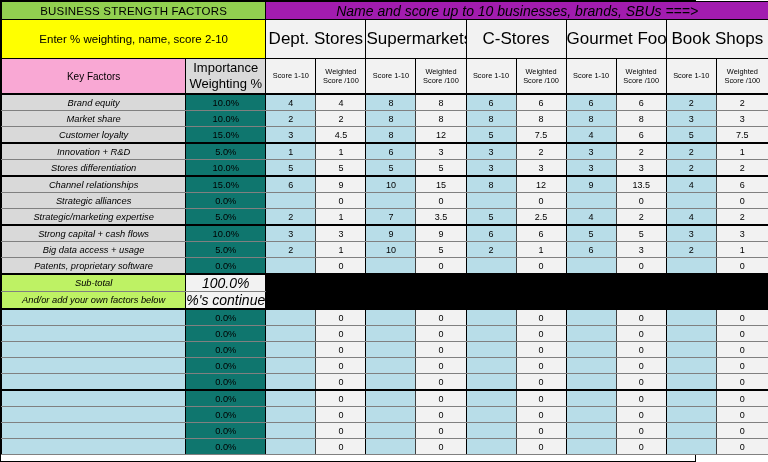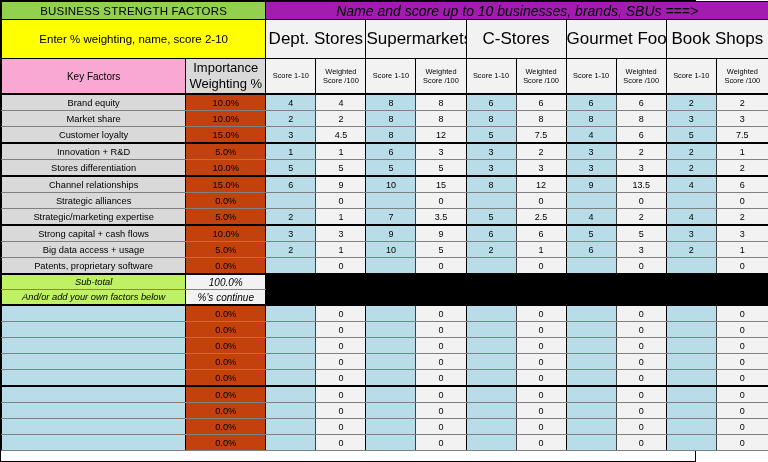--- a/index.html
+++ b/index.html
@@ -98,23 +98,24 @@
   }
 
   
   tr.datarow td { height: 15px; }
   .lbl {
     background: #D9D9D9;
     text-align: center;
     font-size: 9.3px;
     border-left: 1px solid #000 !important;
     border-right: 1px solid #000 !important;
+    font-style: italic;
   }
   .wt {
-    background: #c2410c;
+    background: #0f766e;
     font-size: 9.3px;
     border-left: 1px solid #000 !important;
     border-right: 1px solid #000 !important;
   }
   .sc {
     background: #B8DDE8;
     font-size: 9px;
     border-left: 1px solid #000 !important;
     border-right: 1px solid #404040 !important;
   }
@@ -135,21 +136,21 @@
     font-weight: bold;
     font-size: 9.3px;
     height: 14px;
     border-left: 1px solid #000 !important;
     border-right: 1px solid #000 !important;
   }
   .subtotal-val {
     background: #F2F2F2;
     font-style: italic;
     font-weight: bold;
-    font-size: 10px;
+    font-size: 14px;
     height: 14px;
     border-left: 1px solid #000 !important;
     border-right: 1px solid #000 !important;
   }
   .blackband {
     background: #000000;
     border: 1px solid #000 !important;
   }
 
   

